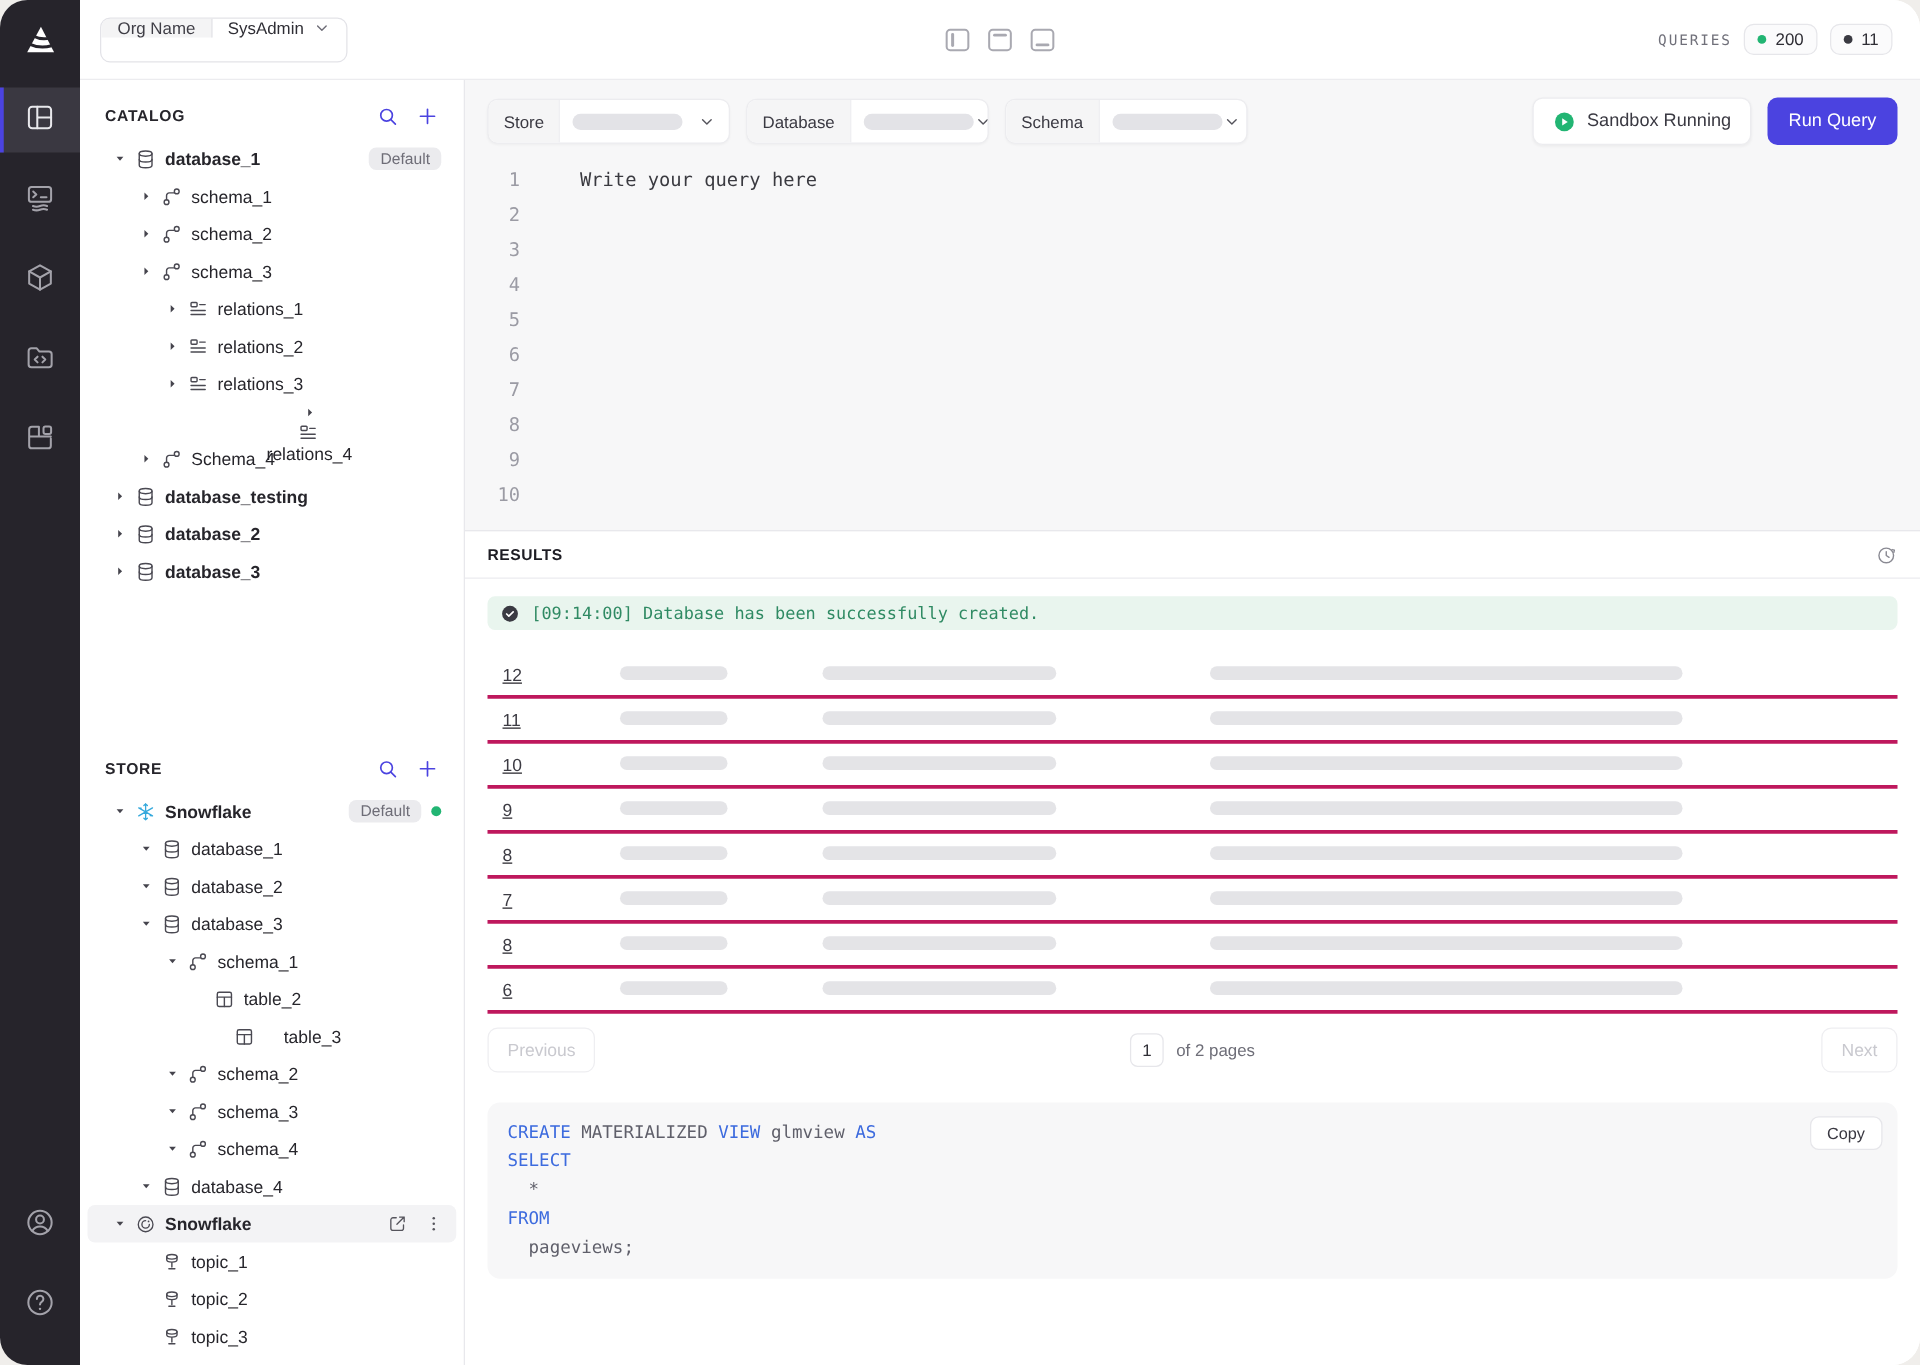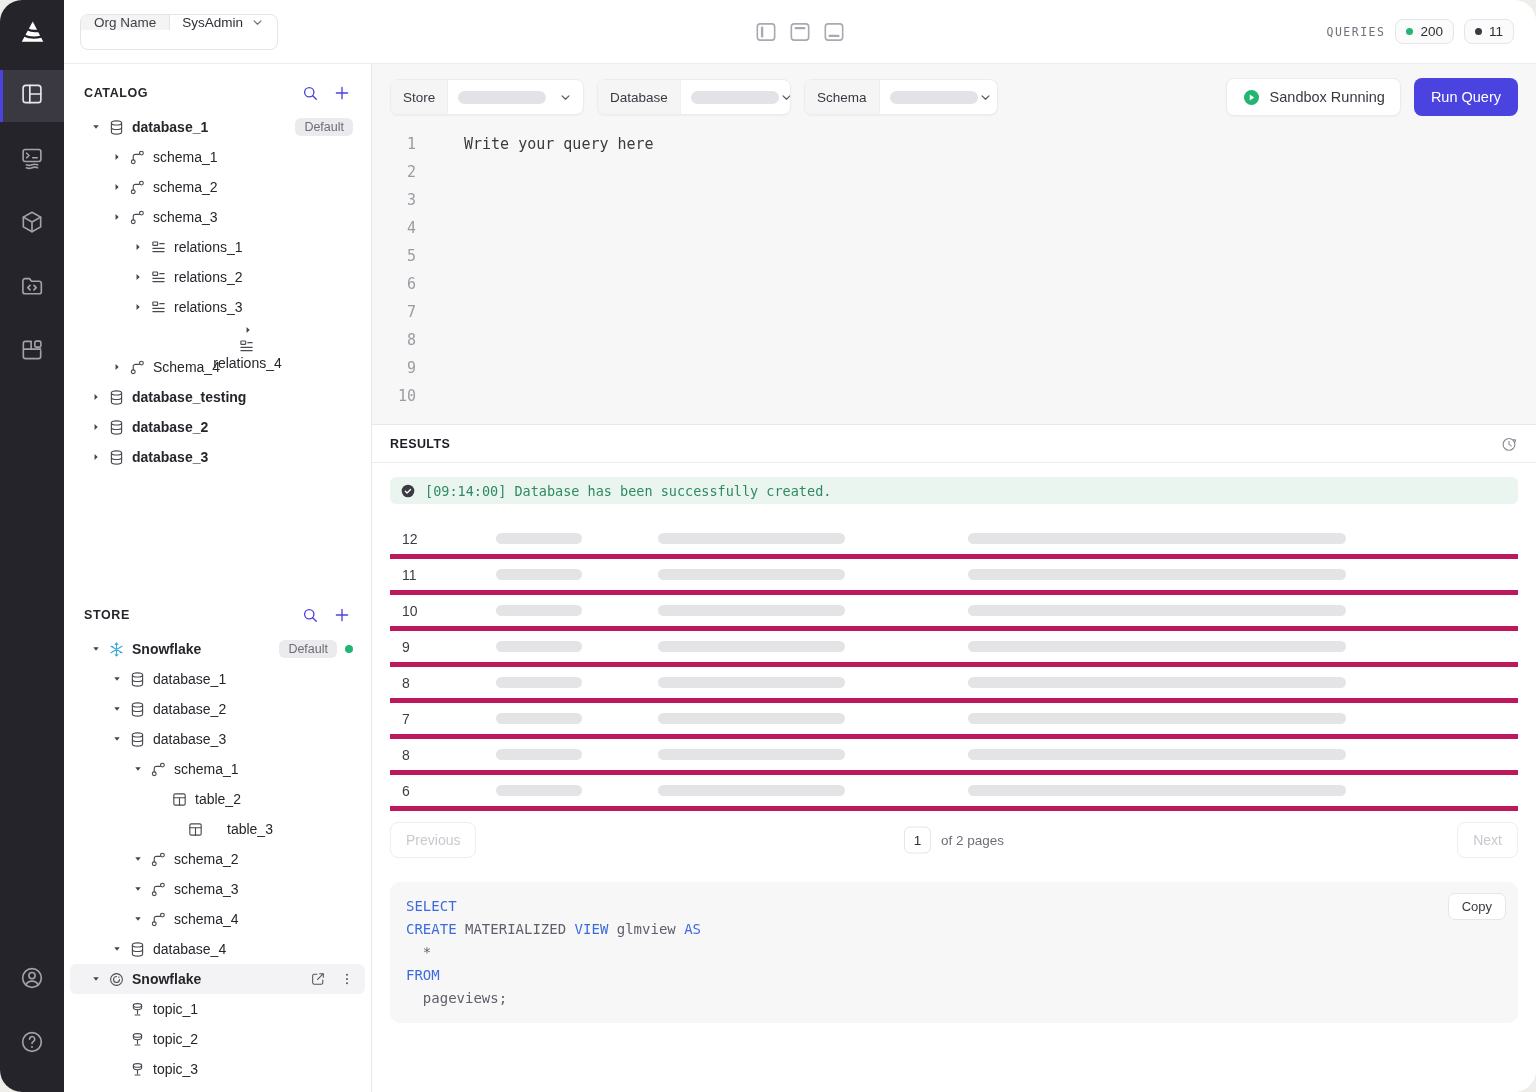--- a/index.html
+++ b/index.html
@@ -96,21 +96,21 @@
   .results-body { padding:14px 18px 0 18px; }
 
   .msg-bar { background:var(--msg-bg); border-radius:6px; min-height:27px; display:flex; align-items:center; gap:9px; padding:4px 10px; }
   .msg-bar .ck { width:16px; height:16px; flex:none; }
   .msg-bar .ck svg { width:16px; height:16px; display:block; }
   .msg-text { font-family:"DejaVu Sans Mono", monospace; font-size:13.5px; color:var(--msg-fg); }
 
   .rtable { margin-top:19px; }
   .rt-head { display:grid; grid-template-columns:94px 162px 310px 1fr; background:#F4F4F5; border-radius:8px 8px 0 0; height:28px; align-items:center; }
   .rt-head .hc { font-size:11.5px; font-weight:600; letter-spacing:.5px; color:#6E6E78; padding-left:12px; }
-  .rt-row { display:grid; grid-template-columns:94px 162px 310px 1fr; height:36px; align-items:center; border-bottom:5px solid #be185d; }
+  .rt-row { display:grid; grid-template-columns:94px 162px 310px 1fr; height:36px; align-items:center; border-bottom:3px solid #be185d;text-decoration:underline; }
   .rt-row .rc { padding-left:12px; font-size:14px; color:#3C3B43; }
   .pill { height:11px; border-radius:6px; background:#E4E4E7; margin-left:12px; }
   .pill.time { width:86px; }
   .pill.id { width:187px; }
   .pill.url { width:378px; }
 
   .pagination { display:flex; align-items:center; margin-top:9px; position:relative; height:40px; }
   .pg-btn { border:1px solid #EEEEF1; background:#fff; border-radius:8px; padding:9px 15px; font-size:14px; color:#C9C9CF; font-family:inherit; cursor:pointer; }
   .pg-center { position:absolute; left:50%; top:50%; transform:translate(-50%,-50%); display:flex; align-items:center; gap:10px; }
   .pg-input { width:27px; height:27px; border:1px solid #E6E6EA; border-radius:6px; text-align:center; font-size:13.5px; color:#2F2E35; font-family:inherit; background:#fff; }
@@ -801,22 +801,22 @@
               <button class="pg-btn">Previous</button>
               <span class="pg-center">
                 <input class="pg-input" value="1" style="">
                 <span class="pg-of">of 2 pages</span>
               </span>
               <button class="pg-btn pg-next">Next</button>
             </div>
 
             <div class="sql-card">
               <div id="sql-code">
+                  <div class="sql-line"><span class="kw">CREATE</span><span class="pl"> MATERIALIZED </span><span class="kw">VIEW</span><span class="pl"> glmview </span><span class="kw">AS</span></div>
                   <div class="sql-line"><span class="kw">SELECT</span></div>
-                  <div class="sql-line"><span class="kw">CREATE</span><span class="pl"> MATERIALIZED </span><span class="kw">VIEW</span><span class="pl"> glmview </span><span class="kw">AS</span></div>
                   <div class="sql-line"><span class="pl">  *</span></div>
                   <div class="sql-line"><span class="kw">FROM</span></div>
                   <div class="sql-line"><span class="pl">  pageviews;</span></div>
                 </div>
               <button class="copy-btn">Copy</button>
             </div>
           </div>
         </section>
 
       </main>

